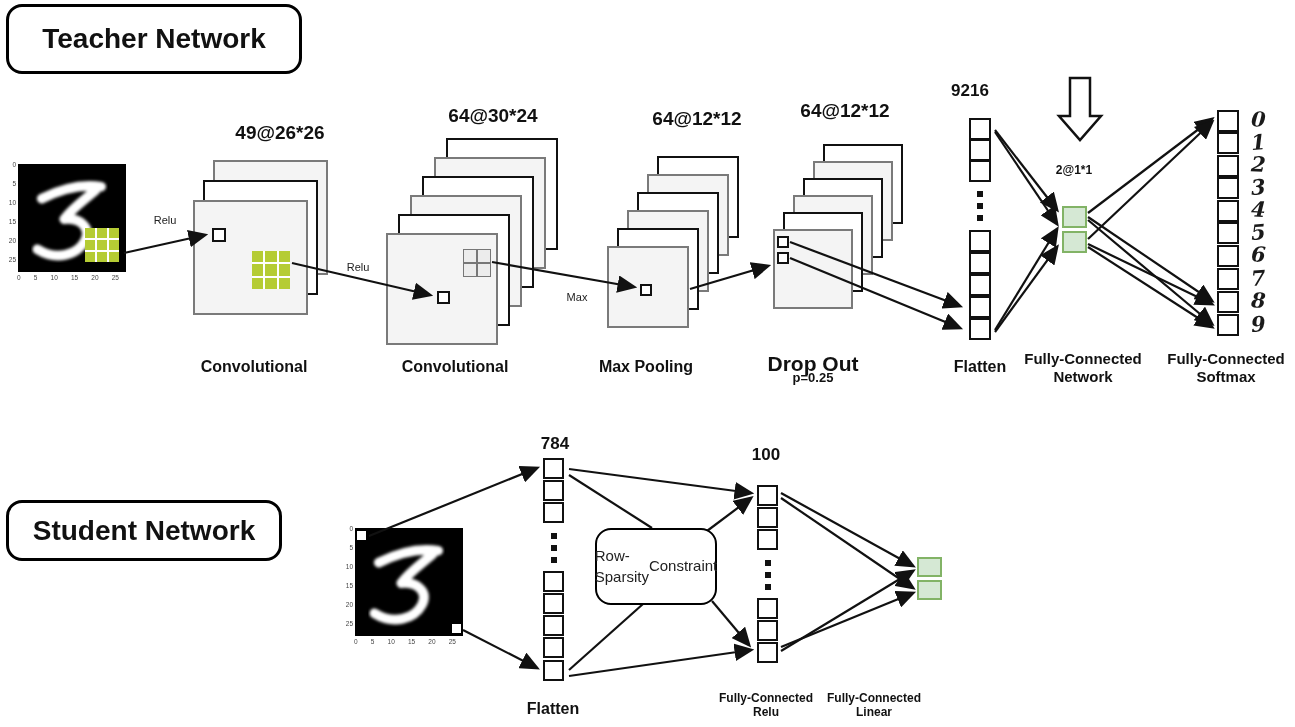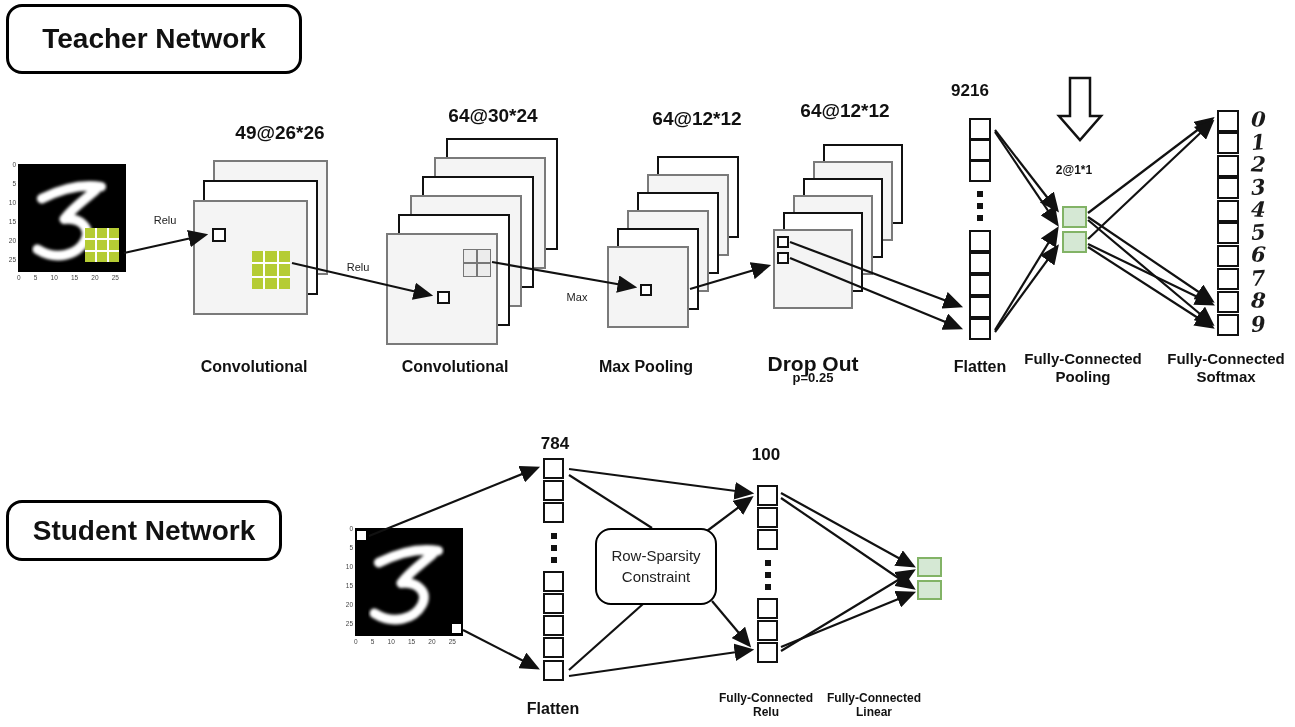--- a/index.html
+++ b/index.html
@@ -20,21 +20,21 @@
 .pwin{position:absolute;display:grid;grid-template-columns:repeat(2,1fr);grid-template-rows:repeat(2,1fr);z-index:3}
 .pwin i{background:#ececec;border:1.5px solid #777;display:block}
 .gnode{position:absolute;background:#d5e8d4;border:2px solid #82b366;z-index:2}
 .mnist{position:absolute;z-index:2}
 .mnist .img{position:absolute;left:13px;top:3px;width:108px;height:108px;background:#000}
 .yticks{position:absolute;left:0;top:1px;width:11px;height:102px;display:flex;flex-direction:column;justify-content:space-between;align-items:flex-end}
 .xticks{position:absolute;left:12px;top:114px;width:102px;height:9px;display:flex;flex-direction:row;justify-content:space-between}
 .tick{font-size:6.5px;color:#444;line-height:1}
 .corner-sq{position:absolute;width:11px;height:11px;background:#fff;border:1px solid #000;z-index:3}
 .digit{position:absolute;font-family:"DejaVu Serif",serif;font-style:italic;font-weight:bold;font-size:21px;color:#1a1a1a;z-index:6;width:30px;text-align:left}
-.rs-box{position:absolute;border:2.5px solid #000;border-radius:16px;background:#fff;display:flex;flex-direction:column;align-items:center;justify-content:center;font-size:15px;color:#222;z-index:6;line-height:1.35}
+.rs-box{position:absolute;border:2.5px solid #000;border-radius:16px;background:#fff;display:flex;align-items:center;justify-content:center;font-size:15px;color:#222;z-index:6;line-height:1.35}
 #edges{position:absolute;left:0;top:0;z-index:5;pointer-events:none}
 </style>
 </head>
 <body>
 
 <div id="canvas">
 
   <svg id="edges" width="1295" height="727">
     <defs>
       <marker id="ah" markerWidth="9" markerHeight="8" refX="7.5" refY="4" orient="auto">
@@ -157,21 +157,21 @@
   <div class="lbl" style="left:1024px;top:163px;width:100px;font-size:12px">2@1*1</div>
 
   <div class="lbl" style="left:174px;top:358px;width:160px;font-size:16px">Convolutional</div>
   <div class="lbl" style="left:375px;top:358px;width:160px;font-size:16px">Convolutional</div>
   <div class="lbl" style="left:566px;top:358px;width:160px;font-size:16px">Max Pooling</div>
   <div class="lbl" style="left:753px;top:352px;width:120px;font-size:21px">Drop Out</div>
   <div class="lbl" style="left:753px;top:370px;width:120px;font-size:13px">p=0.25</div>
   <div class="lbl" style="left:930px;top:358px;width:100px;font-size:16px">Flatten</div>
   <div class="lbl" style="left:1013px;top:350px;width:140px;font-size:15px">
     <span style="display:block">Fully-Connected</span>
-    <span style="display:block">Pooling</span>
+    <span style="display:block">Network</span>
   </div>
   <div class="lbl" style="left:1156px;top:350px;width:140px;font-size:15px">
     <span style="display:block">Fully-Connected</span>
     <span style="display:block">Softmax</span>
   </div>
 
   <div class="small-lbl" style="left:140px;top:214px;width:50px">Relu</div>
   <div class="small-lbl" style="left:333px;top:261px;width:50px">Relu</div>
   <div class="small-lbl" style="left:557px;top:291px;width:40px">Max</div>
 

